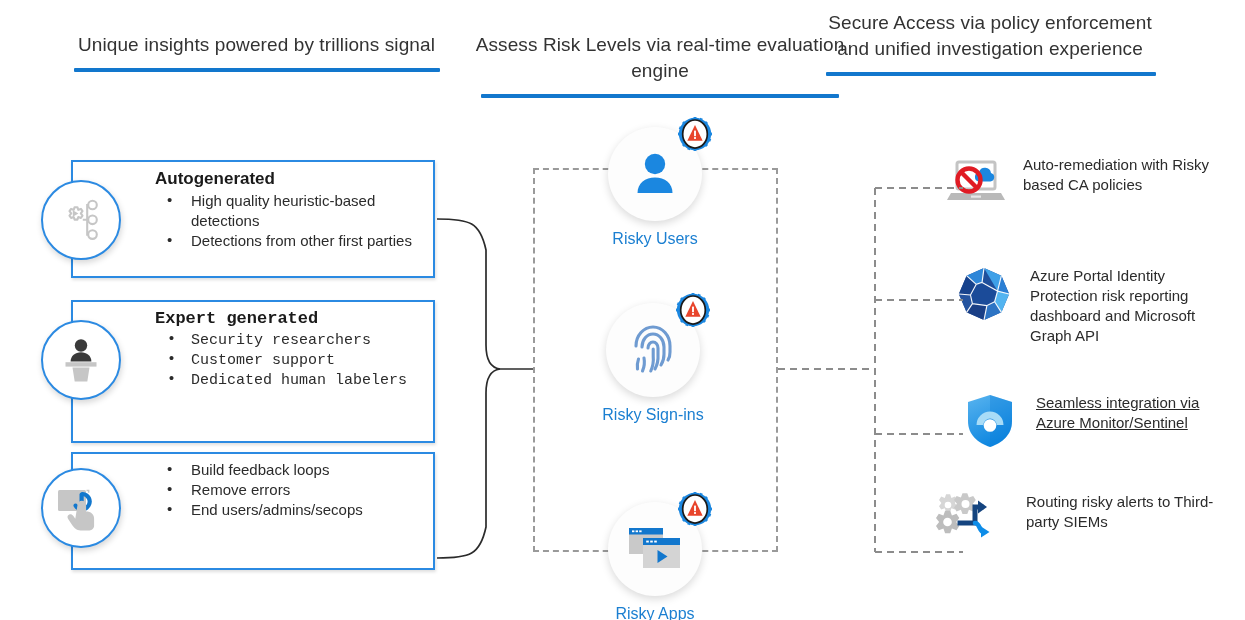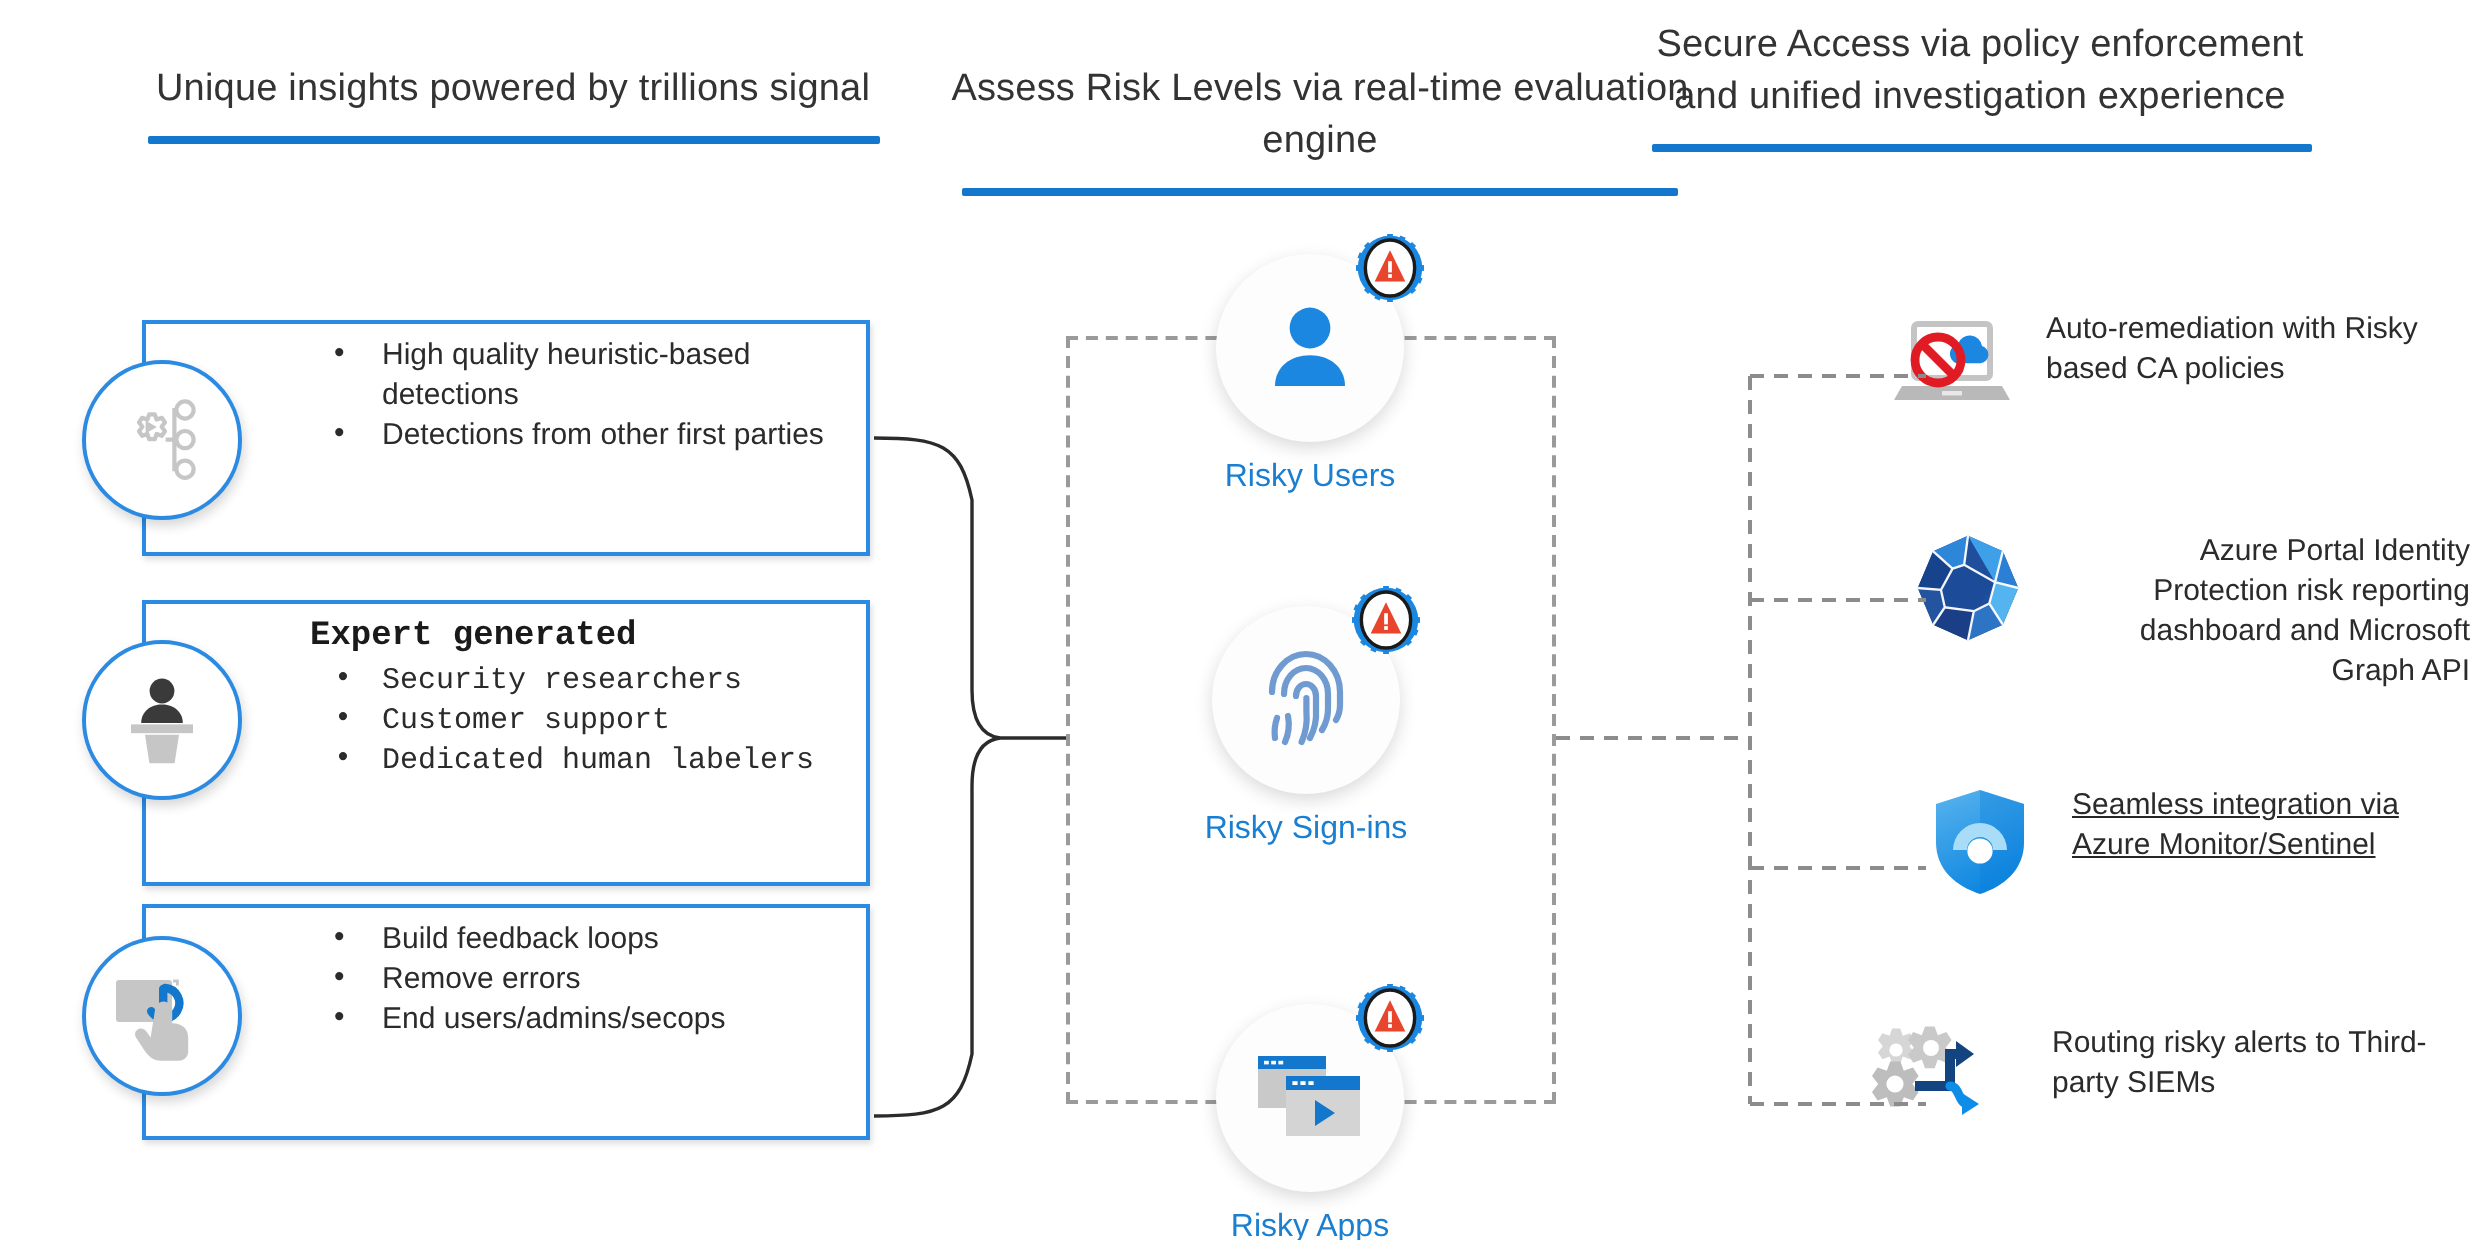--- a/index.html
+++ b/index.html
@@ -85,23 +85,23 @@
   }
   #node-users{left:565px;top:127px;}
   #node-signins{left:563px;top:303px;}
   #node-apps{left:565px;top:502px;}
 
   
   .ritem{position:absolute;display:flex;align-items:flex-start;gap:14px;}
   .ritem .rtext{font-size:15px;line-height:20px;color:#2b2b2b;max-width:205px;}
   .ricon{width:64px;height:56px;flex:0 0 64px;display:flex;align-items:center;justify-content:center;}
   #ritem-1{left:945px;top:155px;}
-  #ritem-2{left:952px;top:266px;text-align:right;}
+  #ritem-2{left:952px;top:266px;}
   #ritem-3{left:958px;top:393px;text-decoration:underline;}
-  #ritem-4{left:928px;top:512px;}
+  #ritem-4{left:928px;top:492px;}
 
   
   svg.overlay{position:absolute;left:0;top:0;width:1245px;height:620px;pointer-events:none;}
   svg.overlay.under{z-index:1;}
 </style>
 </head>
 <body>
 
 <div class="stage">
 
@@ -131,20 +131,21 @@
     <div class="title">Assess Risk Levels via real-time evaluation engine</div>
     <div class="rule"></div>
   </div>
   <div class="col-head" id="head-3">
     <div class="title">Secure Access via policy enforcement and unified investigation experience</div>
     <div class="rule"></div>
   </div>
 
   <div class="card" id="card-1">
     <div class="card-inner">
+      <div class="card-title">Autogenerated</div>
       <ul class="card-list">
         <li>High quality heuristic-based detections</li>
         <li>Detections from other first parties</li>
       </ul>
     </div>
   </div>
 
   <div class="card" id="card-2">
     <div class="card-inner">
       <div class="card-title">Expert generated</div>

